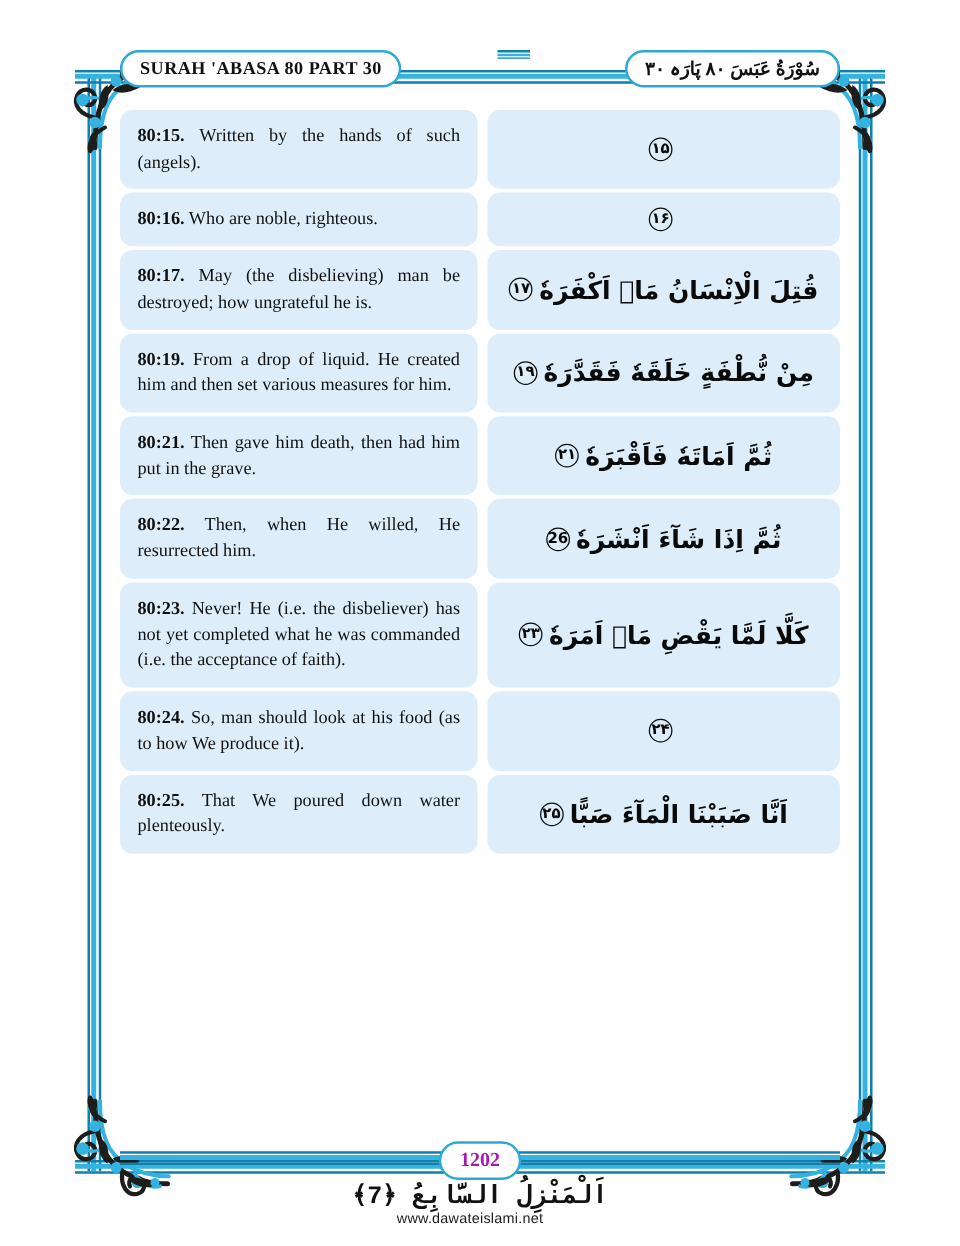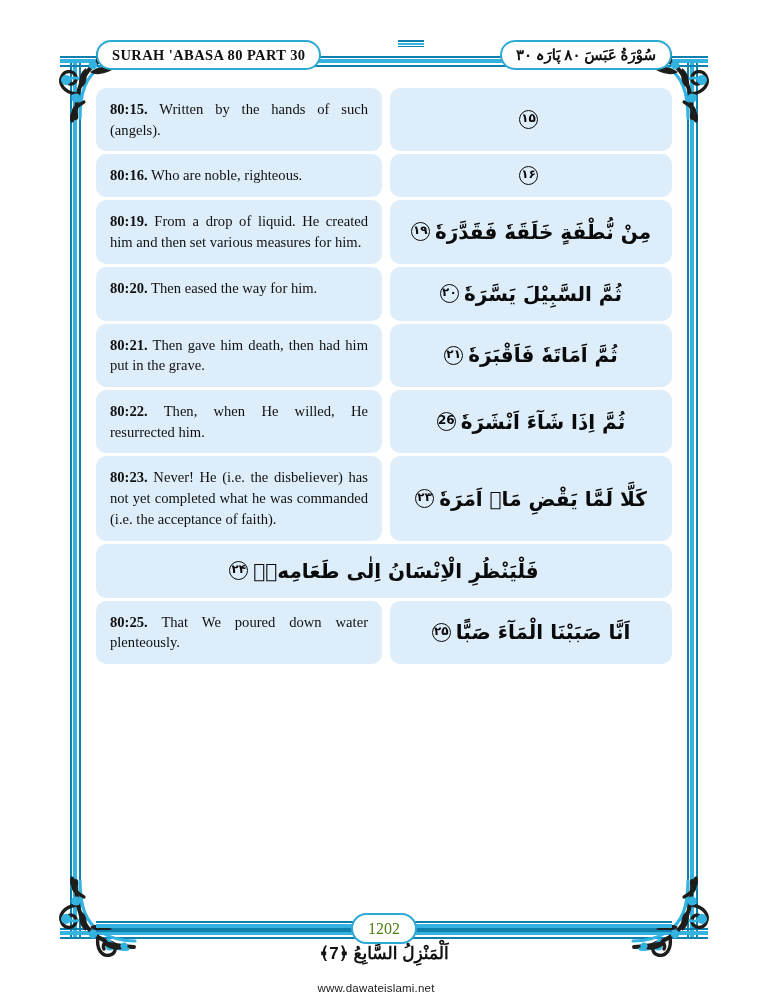--- a/index.html
+++ b/index.html
@@ -226,44 +226,43 @@
     background: #ffffff;
     border: 2px solid #2ea9d6;
     border-radius: 16px;
     height: 27px;
     min-width: 62px;
     display: flex;
     align-items: center;
     justify-content: center;
     font-family: "Liberation Serif", serif;
     font-size: 16px;
-    font-weight: normal;
-    color: #4d7c0f;
+    font-weight: bold;
+    color: #a21caf;
     position: relative;
     z-index: 2;
   }
   .footer-ar {
     position: absolute;
     left: 0; right: 0;
     top: 44px;
-    font-family: Liberation Sans, sans-serif;
-    font-size: 17px;
+    font-family: Liberation Mono, monospace;
+    font-size: 20px;
     font-weight: bold;
     color: #111111;
     direction: rtl;
   }
   .footer-url {
     position: absolute;
     left: 0; right: 16px;
     top: 70px;
     font-family: "Liberation Sans", sans-serif;
     font-size: 11.5px;
     color: #1a1a1a;
     letter-spacing: 0.2px;
-    margin-top: 13px;
   }
 </style>
 </head>
 <body>
 
 <div class="page">
 
   <div class="frame-line frame-v" id="frame-left">
       <i></i>
     </div>
@@ -401,34 +400,34 @@
           <span class="ayah-no">۱۵</span>
         </div>
       </div>
       <div class="verse-row">
         <div class="cell cell-en"><span class="vnum">80:16.</span> <span>Who are noble, righteous.</span></div>
         <div class="cell cell-ar">
           <span class="ayah-no">۱۶</span>
         </div>
       </div>
       <div class="verse-row">
+        <div class="cell cell-en"><span class="vnum">80:17.</span> <span>May (the disbelieving) man be destroyed; how ungrateful he is.</span></div>
+        <div class="cell cell-ar">
+          <span>قُتِلَ الْاِنْسَانُ مَاۤ اَكْفَرَهٗ</span>
+          <span class="ayah-no">۱۷</span>
+        </div>
+      </div>
+      <div class="verse-row">
         <div class="cell cell-en"><span class="vnum">80:19.</span> <span>From a drop of liquid. He created him and then set various measures for him.</span></div>
         <div class="cell cell-ar">
           <span>مِنْ نُّطْفَةٍ خَلَقَهٗ فَقَدَّرَهٗ</span>
           <span class="ayah-no">۱۹</span>
         </div>
       </div>
       <div class="verse-row">
-        <div class="cell cell-en"><span class="vnum">80:20.</span> <span>Then eased the way for him.</span></div>
-        <div class="cell cell-ar">
-          <span>ثُمَّ السَّبِيْلَ يَسَّرَهٗ</span>
-          <span class="ayah-no">۲۰</span>
-        </div>
-      </div>
-      <div class="verse-row">
         <div class="cell cell-en"><span class="vnum">80:21.</span> <span>Then gave him death, then had him put in the grave.</span></div>
         <div class="cell cell-ar">
           <span>ثُمَّ اَمَاتَهٗ فَاَقْبَرَهٗ</span>
           <span class="ayah-no">۲۱</span>
         </div>
       </div>
       <div class="verse-row">
         <div class="cell cell-en"><span class="vnum">80:22.</span> <span>Then, when He willed, He resurrected him.</span></div>
         <div class="cell cell-ar">
           <span>ثُمَّ اِذَا شَآءَ اَنْشَرَهٗ</span>
@@ -436,22 +435,22 @@
         </div>
       </div>
       <div class="verse-row">
         <div class="cell cell-en"><span class="vnum">80:23.</span> <span>Never! He (i.e. the disbeliever) has not yet completed what he was commanded (i.e. the acceptance of faith).</span></div>
         <div class="cell cell-ar">
           <span>كَلَّا لَمَّا يَقْضِ مَاۤ اَمَرَهٗ</span>
           <span class="ayah-no">۲۳</span>
         </div>
       </div>
       <div class="verse-row">
-        <div class="cell cell-ar">
-          <span>فَلْيَنْظُرِ الْاِنْسَانُ اِلٰى طَعَامِهٖۤ</span>
+        <div class="cell cell-en"><span class="vnum">80:24.</span> <span>So, man should look at his food (as to how We produce it).</span></div>
+        <div class="cell cell-ar">
           <span class="ayah-no">۲۴</span>
         </div>
       </div>
       <div class="verse-row">
         <div class="cell cell-en"><span class="vnum">80:25.</span> <span>That We poured down water plenteously.</span></div>
         <div class="cell cell-ar">
           <span>اَنَّا صَبَبْنَا الْمَآءَ صَبًّا</span>
           <span class="ayah-no">۲۵</span>
         </div>
       </div>

